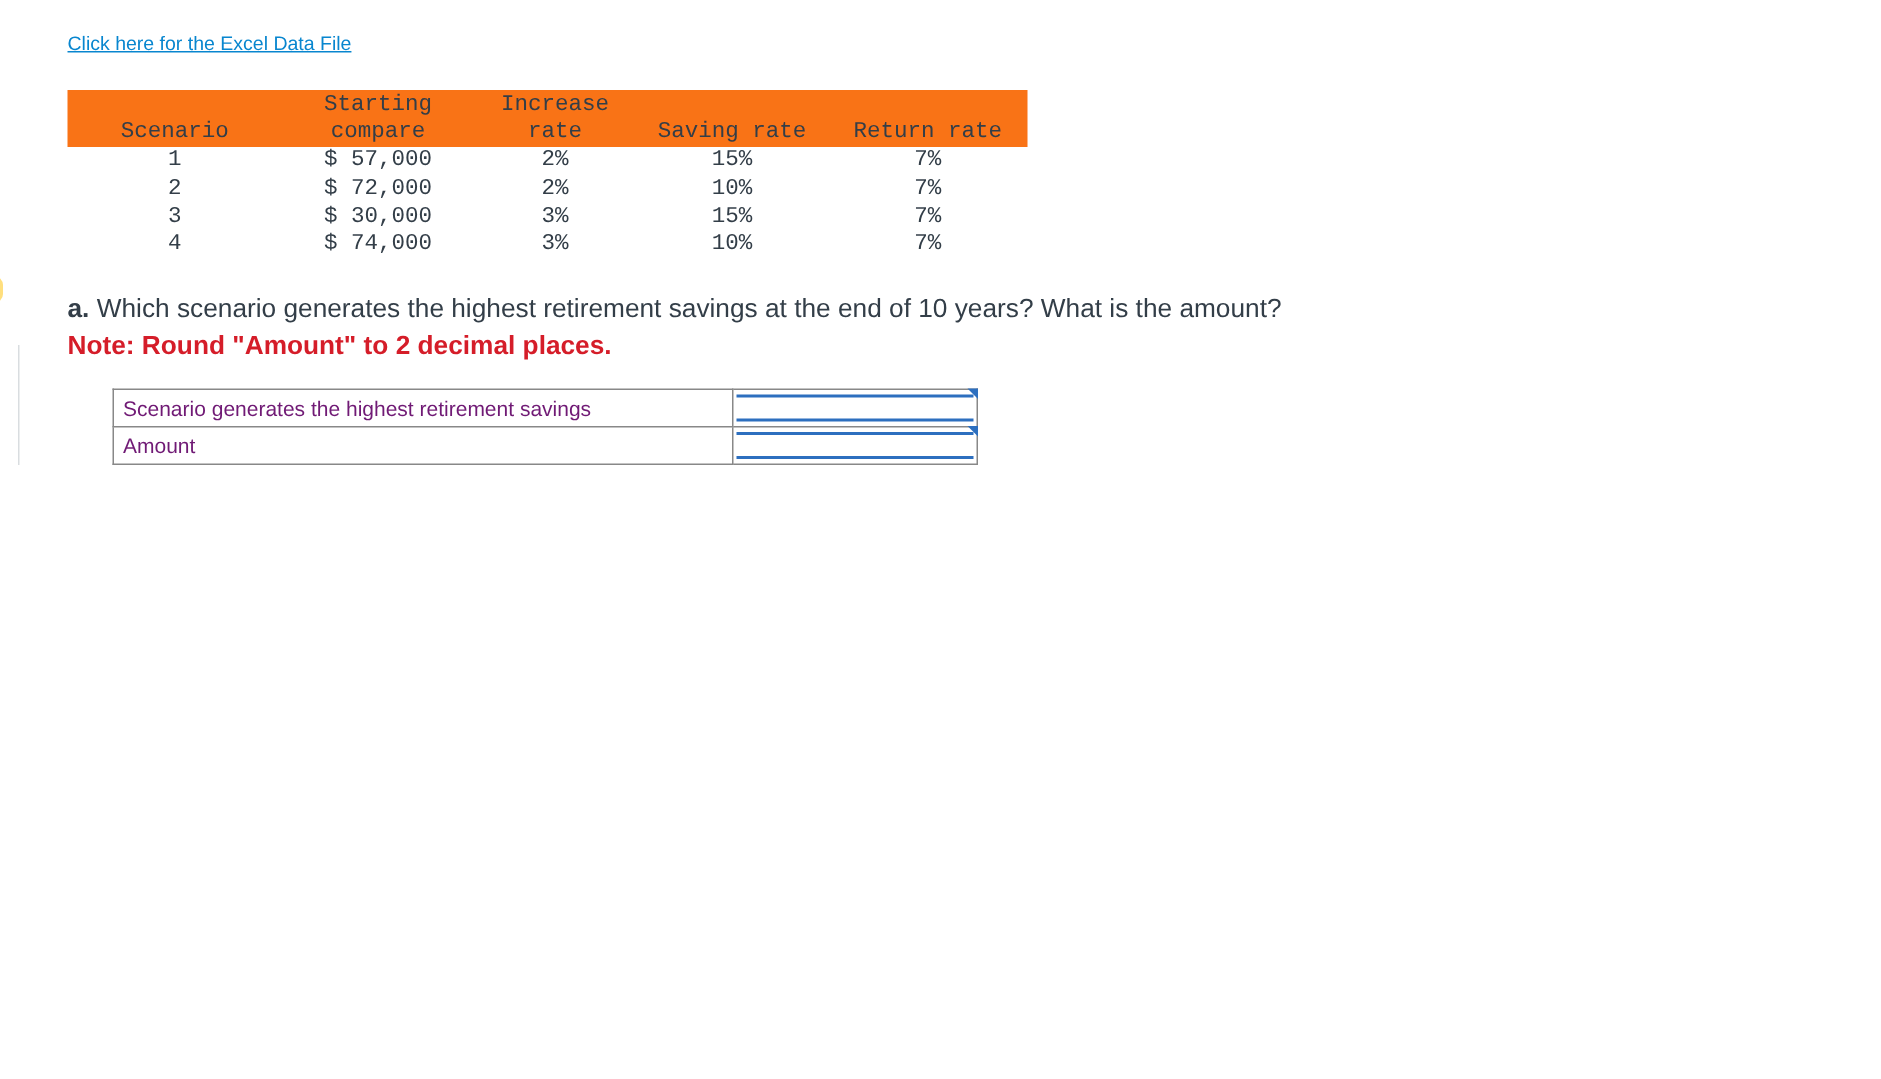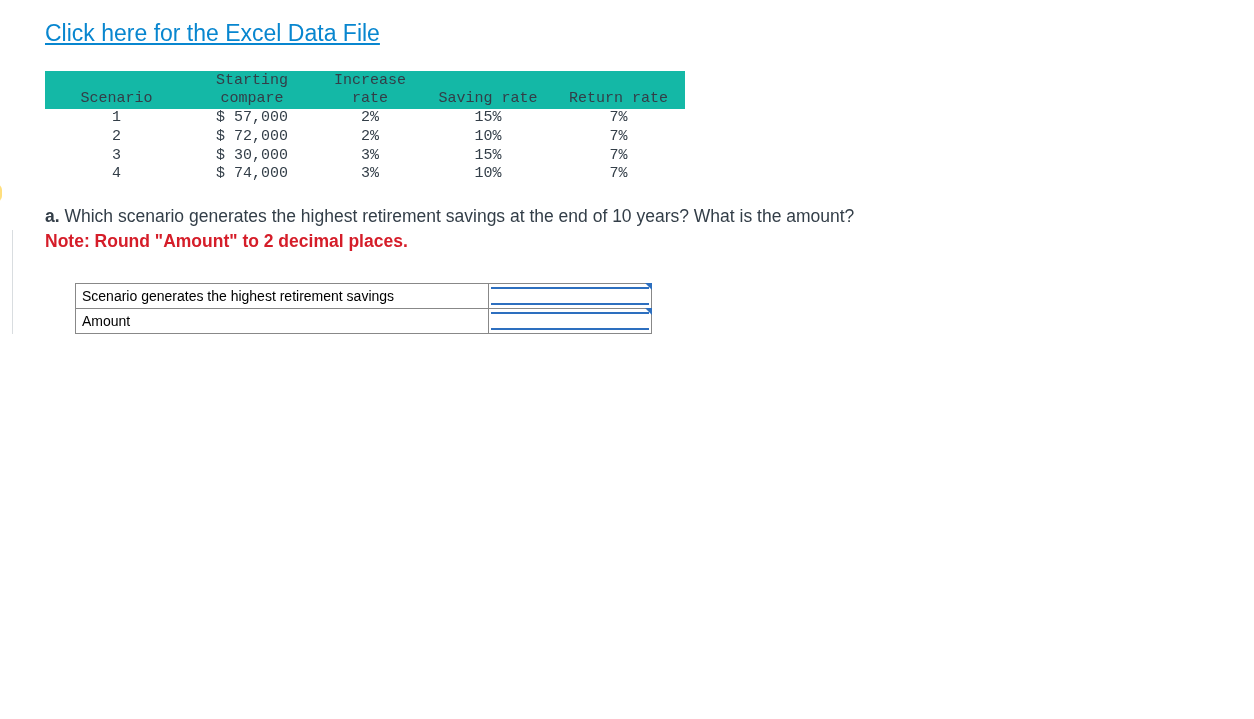--- a/index.html
+++ b/index.html
@@ -34,35 +34,35 @@
   .intro {
     font-size: 17.5px;
     line-height: 1.45;
     color: #333e48;
     margin-bottom: 18px;
     letter-spacing: 0.1px;
   }
   .file-link {
     color: #0886cf;
     text-decoration: underline;
-    font-size: 23px;
+    font-size: 13px;
     display: inline-block;
     margin-bottom: 24px;
     cursor: pointer;
   }
   
   .scen-table {
     font-family: "Courier New", Courier, monospace;
     font-size: 15px;
     border-collapse: collapse;
     margin-bottom: 20px;
   }
   .scen-table th {
     font-weight: normal;
-    background: #14b8a6;
+    background: #f97316;
     text-align: center;
     padding: 1px 4px;
     border: none;
     line-height: 1.2;
     vertical-align: bottom;
   }
   .scen-table td {
     text-align: center;
     padding: 0 4px;
     line-height: 1.25;
@@ -72,42 +72,42 @@
   .scen-col-sal   { width: 120px; }
   .scen-col-inc   { width: 100px; }
   .scen-col-sav   { width: 120px; }
   .scen-col-ret   { width: 125px; }
   
   .sal-cell { text-align: left; padding-left: 18px; margin-top: 42px; }
   
   .question {
     font-size: 17.5px;
     line-height: 1.45;
-    margin-bottom: 28px;
+    margin-bottom: 15px;
   }
   .q-tag { font-weight: 700; color: #333e48; }
   .note  { font-weight: 700; color: #d51d29; }
   
   .answer-wrap {
     margin-left: 30px;
   }
   .answer-table {
     border-collapse: collapse;
     font-family: Arial, Helvetica, sans-serif;
     font-size: 14px;
   }
   .answer-table td {
     border: 1px solid #888888;
     height: 22px;
     vertical-align: middle;
   }
   .label-cell {
     width: 400px;
     padding: 1px 6px;
-    color: #000000;
+    color: #701a75;
   }
   .input-cell {
     width: 158px;
     padding: 0 2px;
     position: relative;
   }
   .input-box {
     border: none;
     border-top: 2px solid #2d6fbf;
     border-bottom: 2px solid #2d6fbf;

